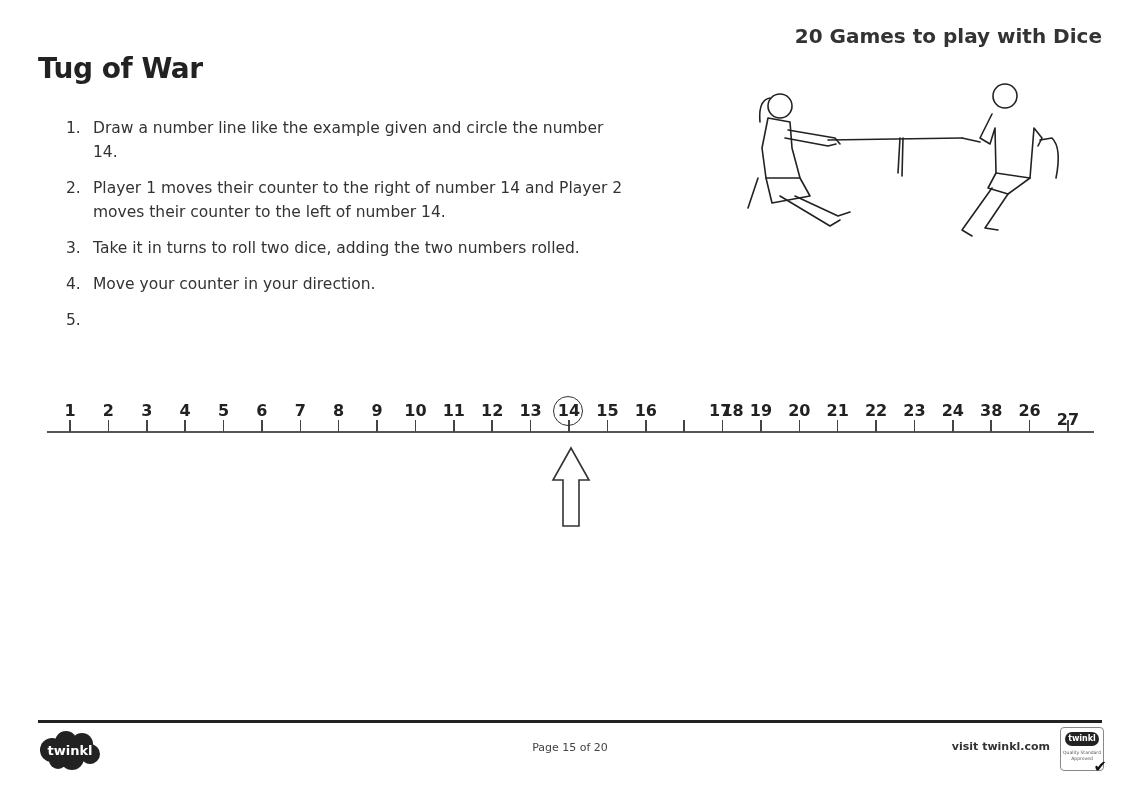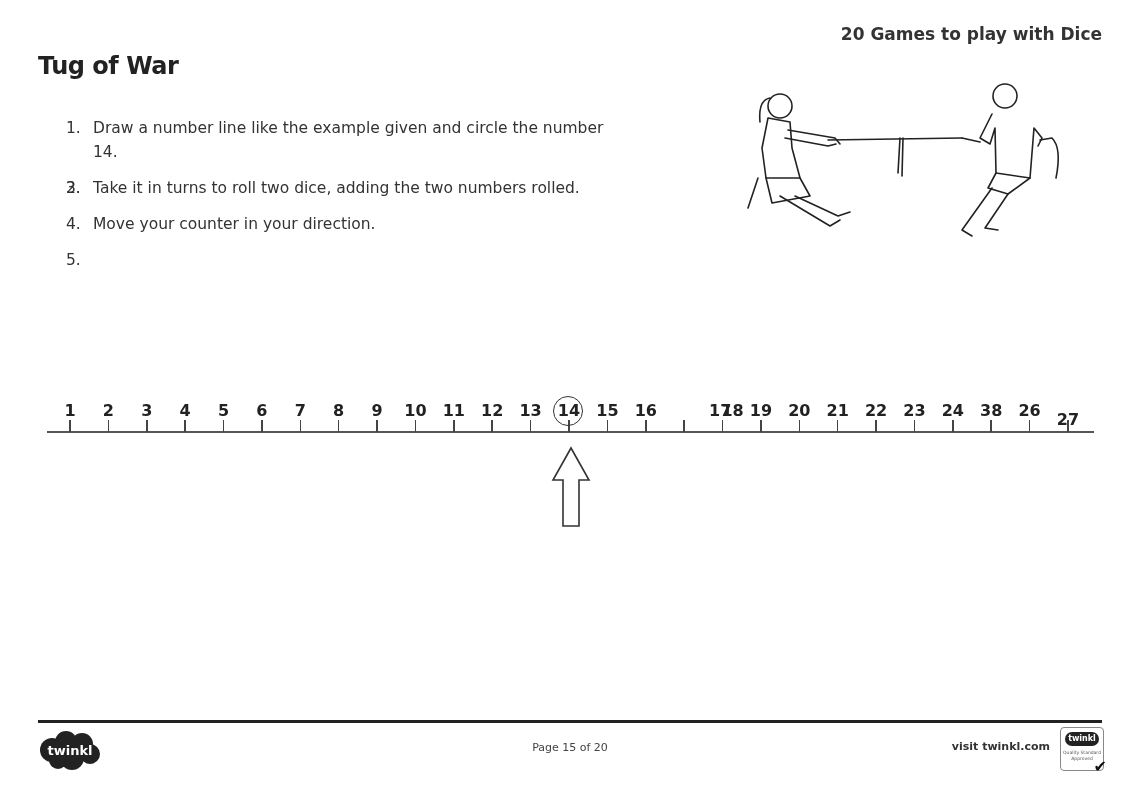--- a/index.html
+++ b/index.html
@@ -1,18 +1,18 @@
 <!DOCTYPE html>
 <html><head>
 <meta charset="utf-8">
 <style>
   html,body{margin:0;padding:0;background:#fff;}
   body{width:1140px;height:807px;position:relative;overflow:hidden;font-family:"DejaVu Sans",sans-serif;color:#2a2a2a;}
-  .series-title{position:absolute;right:38px;top:24px;font-size:17px;font-weight:bold;color:#333;}
-  .page-title{position:absolute;left:38px;top:52px;font-size:24px;font-weight:bold;color:#222;letter-spacing:-0.5px;margin:0;}
+  .series-title{position:absolute;right:38px;top:24px;font-size:20px;font-weight:bold;color:#333;}
+  .page-title{position:absolute;left:38px;top:52px;font-size:28px;font-weight:bold;color:#222;letter-spacing:-0.5px;margin:0;}
   ol.steps{position:absolute;left:66px;top:116px;margin:0;padding:0;list-style:none;width:560px;}
   ol.steps li{position:relative;padding-left:27px;font-size:15.5px;line-height:24px;margin-bottom:12px;color:#333;}
   ol.steps li .num{position:absolute;left:0;top:0;}
   .illus{position:absolute;left:740px;top:78px;width:330px;height:175px;}
   .numline{position:absolute;left:0;top:0;width:1140px;height:540px;pointer-events:none;}
   .nl-label{position:absolute;top:401px;font-size:16px;font-weight:bold;color:#222;transform:translateX(-50%);text-align:center;}
   .nl-tick{position:absolute;top:420px;width:1.5px;height:12px;background:#444;}
   .nl-axis{position:absolute;left:47px;top:431px;width:1047px;height:2px;background:#555;}
   .circle-14{position:absolute;left:553px;top:396px;width:30px;height:30px;border:1.5px solid #333;border-radius:50%;box-sizing:border-box;}
   .arrow{position:absolute;left:551px;top:446px;width:40px;height:82px;}
@@ -26,21 +26,21 @@
   .badge .tick{position:absolute;right:-4px;bottom:-6px;font-size:16px;color:#111;font-weight:bold;}
 </style>
 </head>
 <body>
 
 <div class="series-title">20 Games to play with Dice</div>
 <h1 class="page-title">Tug of War</h1>
 
 <ol class="steps">
   <li><span class="num">1.</span><span>Draw a number line like the example given and circle the number 14.</span></li>
-  <li><span class="num">2.</span></li>
+  <li><span class="num">2.</span><span>Player 1 moves their counter to the right of number 14 and Player 2 moves their counter to the left of number 14.</span></li>
   <li><span class="num">3.</span><span>Take it in turns to roll two dice, adding the two numbers rolled.</span></li>
   <li><span class="num">4.</span><span>Move your counter in your direction.</span></li>
   <li><span class="num">5.</span></li>
 </ol>
 
 <svg class="illus" viewBox="0 0 330 175" fill="none" stroke="#222" stroke-width="1.6" stroke-linecap="round" stroke-linejoin="round">
 
   <circle cx="40" cy="28" r="12"></circle>
   <path d="M30 20 Q18 22 20 44"></path>
   <path d="M28 40 L22 70 L26 100 L60 100 L52 70 L50 44 Z"></path>

